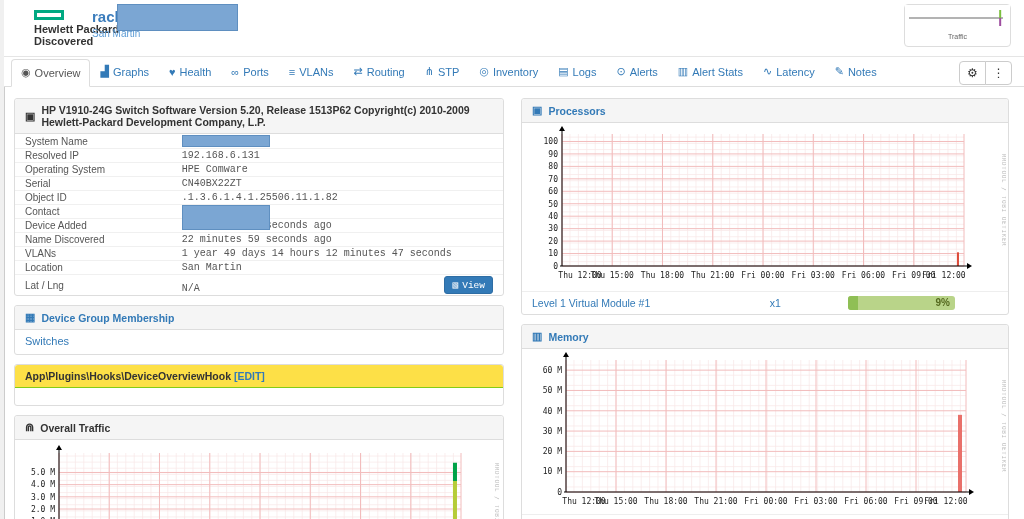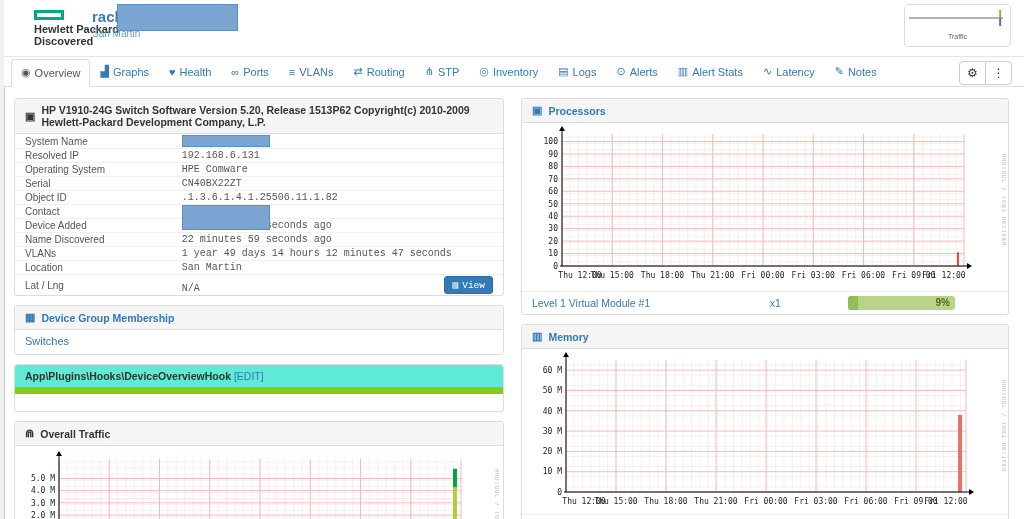--- a/index.html
+++ b/index.html
@@ -56,22 +56,22 @@
   .drow .dval { flex:1; display:flex; align-items:flex-end;font-family:Liberation Mono, monospace; }
   .redact-cell { width:88px; height:12px; }
   .redact-cell.tall { height:25px; margin:-1px 0 -13px 0; position:relative; z-index:2; }
   .rowbtn { margin-left:auto; background:#337ab7; color:#fff; border:1px solid #2e6da4;
     border-radius:3px; font-size:9.5px; padding:2px 7px; display:flex; gap:4px;
     align-items:center; cursor:pointer; }
   .drow.btnrow { min-height:19px; }
 
   .pbody-link { padding:5px 10px 7px 10px; font-size:11px; }
   a.blue { color:#337ab7; text-decoration:none; cursor:pointer; }
-  .hook-head { background:#5eead4; border-bottom:7px solid #84cc16; padding:5px 10px;
-    font-size:10.5px; border-radius:3px 3px 0 0; color:#333; }
+  .hook-head { background:#fde047; border-bottom:1px solid #84cc16; padding:5px 10px;
+    font-size:10.5px; border-radius:3px 3px 0 0; color:#333;font-weight:bold; }
   .hook-body { height:17px; }
 
   .gwrap { padding:3px 0 0 4px; }
   svg.graph { display:block; cursor:pointer; }
 
   
   .srow { border-top:1px solid #eee; display:flex; align-items:center; padding:4px 10px;
     font-size:10.5px; }
   .srow .slab { width:42%; flex:none; }
   .srow .smul { flex:1;margin-left:42px; }

